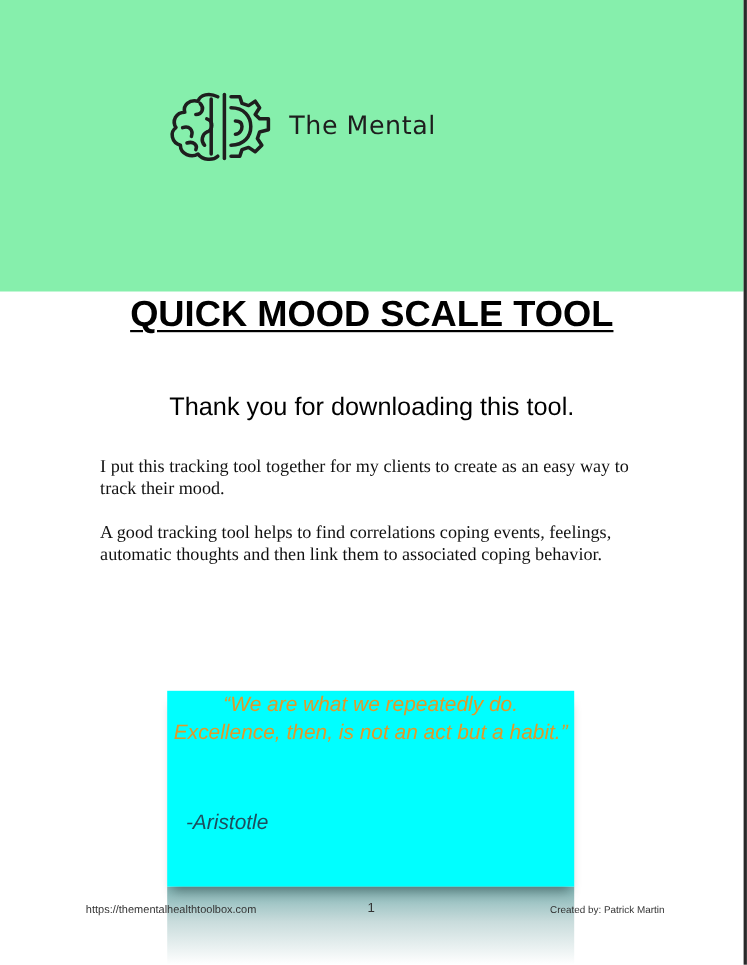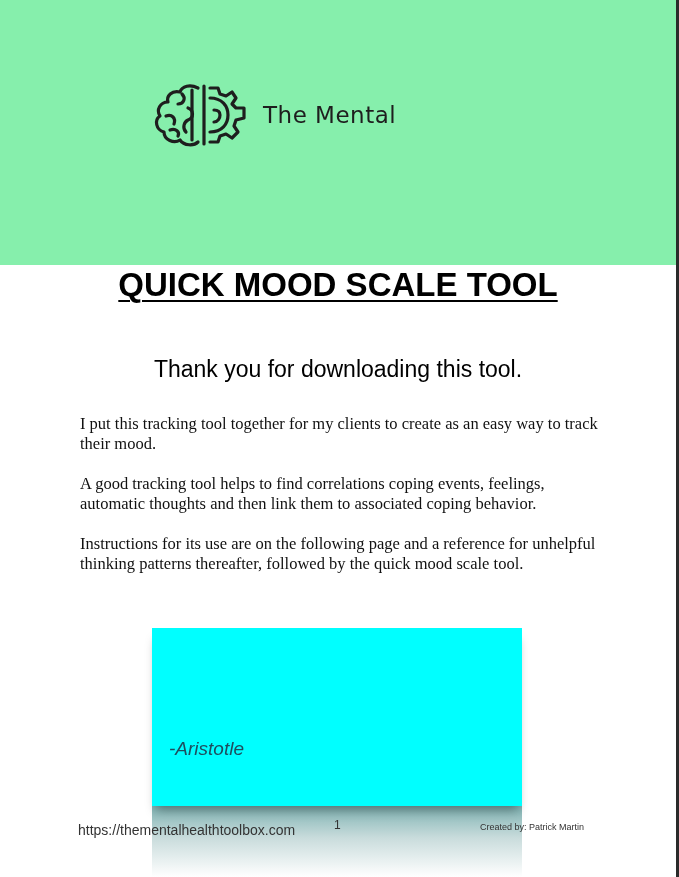--- a/index.html
+++ b/index.html
@@ -5,28 +5,28 @@
   html, body { margin:0; padding:0; }
   body { width:679px; height:877px; position:relative; overflow:hidden; background:#ffffff; font-family:"Liberation Sans", sans-serif; }
   .right-edge { position:absolute; top:0; right:0; width:3px; height:877px; background:#2a2a2a; }
   .header { position:absolute; left:0; top:0; width:676px; height:265px; background:#86efac; }
   .logo { position:absolute; left:148px; top:82px; display:flex; align-items:center; }
   .logo svg { display:block; }
   .logo-text { margin-left:10px; font-family:"DejaVu Sans", sans-serif; font-size:23px; line-height:25px; color:#1e1e1e; letter-spacing:0.5px; }
   .title { position:absolute; left:0; width:676px; top:266px; text-align:center; font-weight:bold; font-size:33px; text-decoration:underline; text-decoration-thickness:2px; text-underline-offset:4px; color:#000; }
   .subtitle { position:absolute; left:0; width:676px; top:356px; text-align:center; font-weight:normal; font-size:23px; color:#000; }
   .body { position:absolute; left:79px; top:414px; width:525px; font-family:"Liberation Serif", serif; font-size:16.5px; line-height:20px; color:#111; }
-  .body p { margin:0 0 20px 1px; }
+  .body p { margin:0 0 20px 12px; }
   .quote-box { position:absolute; left:152px; top:628px; width:370px; height:178px; background:#00ffff; box-shadow:0 8px 10px -4px rgba(0,0,0,0.35); }
   .quote-text { position:absolute; left:0; top:0; width:370px; text-align:center; font-style:italic; font-size:19px; line-height:26px; color:#e09a2a; }
   .quote-author { position:absolute; left:17px; top:110px; font-style:italic; font-size:19px; color:#1e4e5e; }
   .reflection { position:absolute; left:152px; top:806px; width:370px; height:71px; background:linear-gradient(#7fb3b3, #c9dcdc 45%, #ffffff 100%); }
-  .footer-left { position:absolute; left:78px; top:822px; font-size:14px; color:#333; }
+  .footer-left { position:absolute; left:78px; top:822px; font-size:10px; color:#333; }
   .footer-page { position:absolute; left:334px; top:818px; font-size:12px; color:#333; }
-  .footer-right { position:absolute; left:480px; top:822px; font-size:9px; color:#333; }
+  .footer-right { position:absolute; left:500px; top:822px; font-size:9px; color:#333; }
 </style>
 </head>
 <body>
 
 <div class="header">
   <div class="logo">
     <svg width="105" height="66" viewBox="0 0 105 66" fill="none" stroke="#1e1e1e" stroke-width="3.2" stroke-linecap="round" stroke-linejoin="round">
 
       <path d="M50 6 C42 2 34 4 32 10 C24 8 18 14 20 20 C12 20 8 28 12 34 C6 38 8 48 16 50 C16 58 26 62 32 58 C36 64 46 64 50 60"></path>
       <path d="M34 12 C38 16 36 22 30 22"></path>
@@ -46,25 +46,25 @@
     </div>
   </div>
 </div>
 
 <div class="title">QUICK MOOD SCALE TOOL</div>
 <div class="subtitle">Thank you for downloading this tool.</div>
 
 <div class="body">
   <p>I put this tracking tool together for my clients to create as an easy way to track their mood.</p>
   <p>A good tracking tool helps to find correlations coping events, feelings, automatic thoughts and then link them to associated coping behavior.</p>
-  <p>Instructions for its use are on the following page and a reference for unhelpful thinking patterns thereafter, followed by the quick mood scale tool.</p>
 </div>
 
 <div class="reflection"></div>
 <div class="quote-box">
+  <div class="quote-text">“We are what we repeatedly do. Excellence, then, is not an act but a habit.”</div>
   <div class="quote-author">-Aristotle</div>
 </div>
 
 <div class="footer-left">https://thementalhealthtoolbox.com</div>
 <div class="footer-page">1</div>
 <div class="footer-right">Created by: Patrick Martin</div>
 
 <div class="right-edge"></div>
 
 </body></html>

